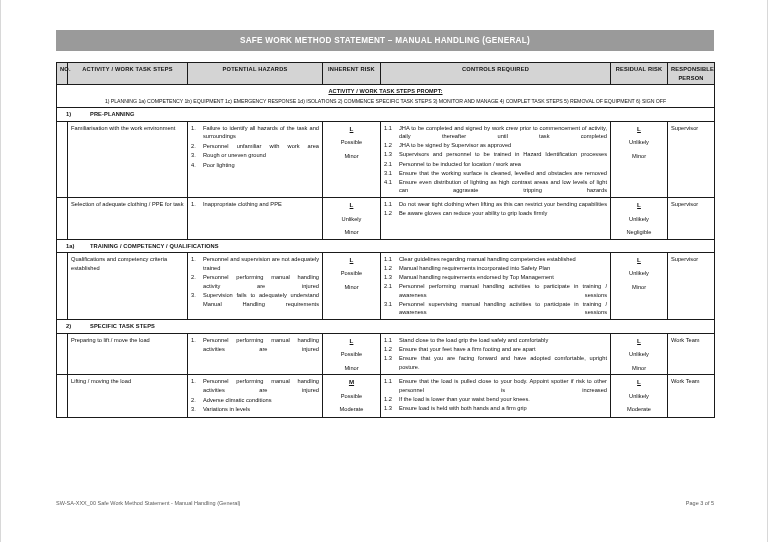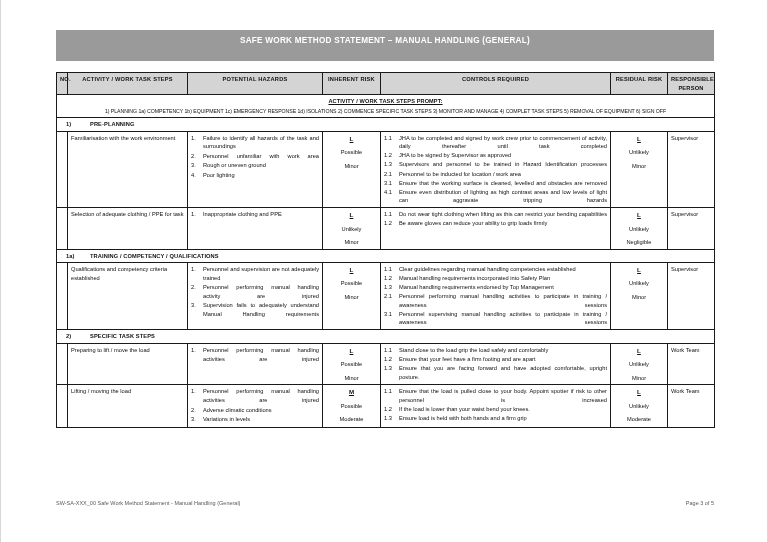--- a/index.html
+++ b/index.html
@@ -25,21 +25,21 @@
   }
   
   .title-banner {
     margin-top: 30px;
     background: #9a9a9a;
     color: #ffffff;
     text-align: center;
     font-weight: bold;
     font-size: 8.2px;
     letter-spacing: 0.25px;
-    padding: 6px 4px 16px 4px;
+    padding: 6px 4px 6px 4px;
     line-height: 1.1;
   }
   
   table.swms {
     border-collapse: collapse;
     width: 658px;
     margin-top: 11px;
     table-layout: fixed;
   }
   table.swms td, table.swms th {

